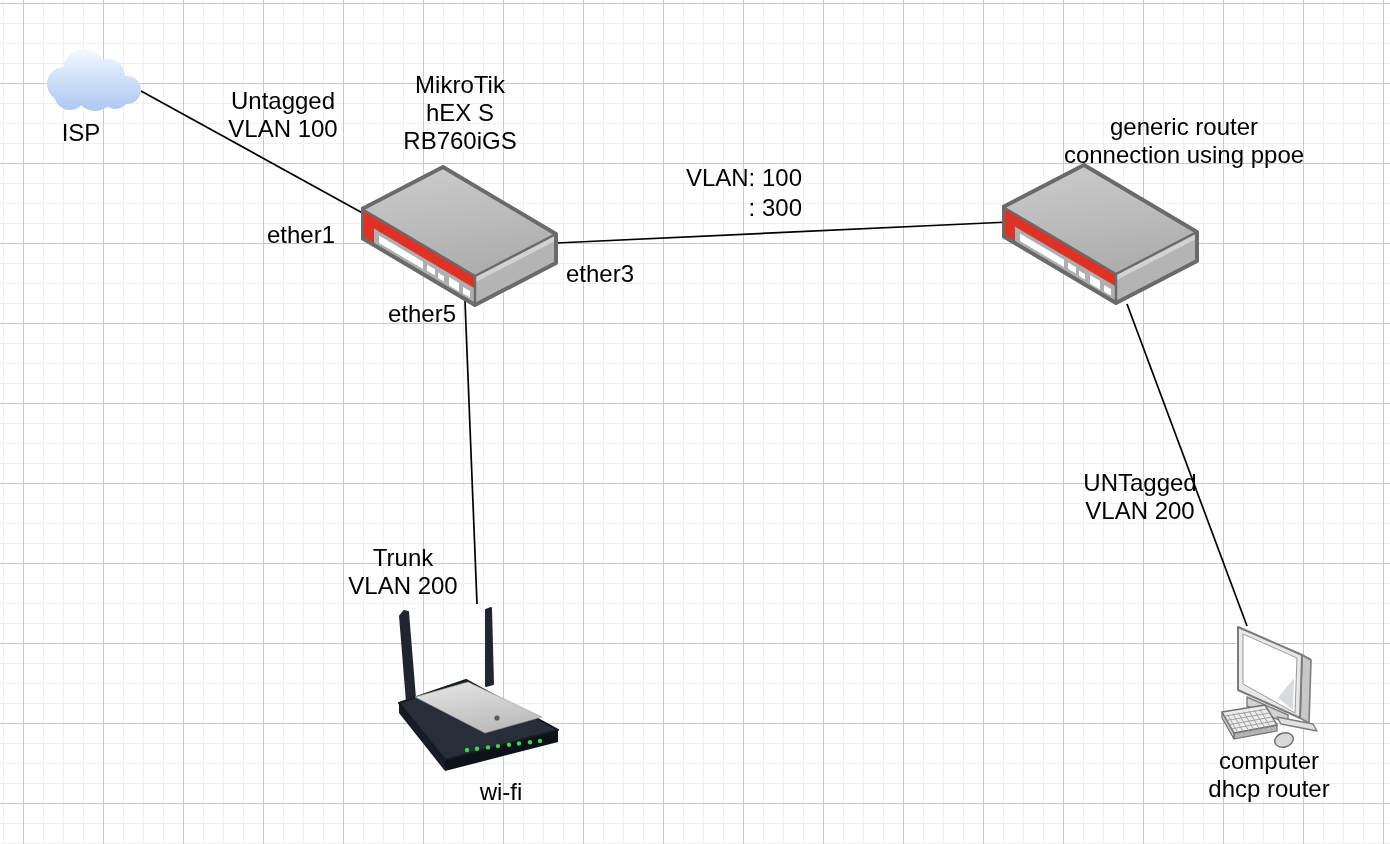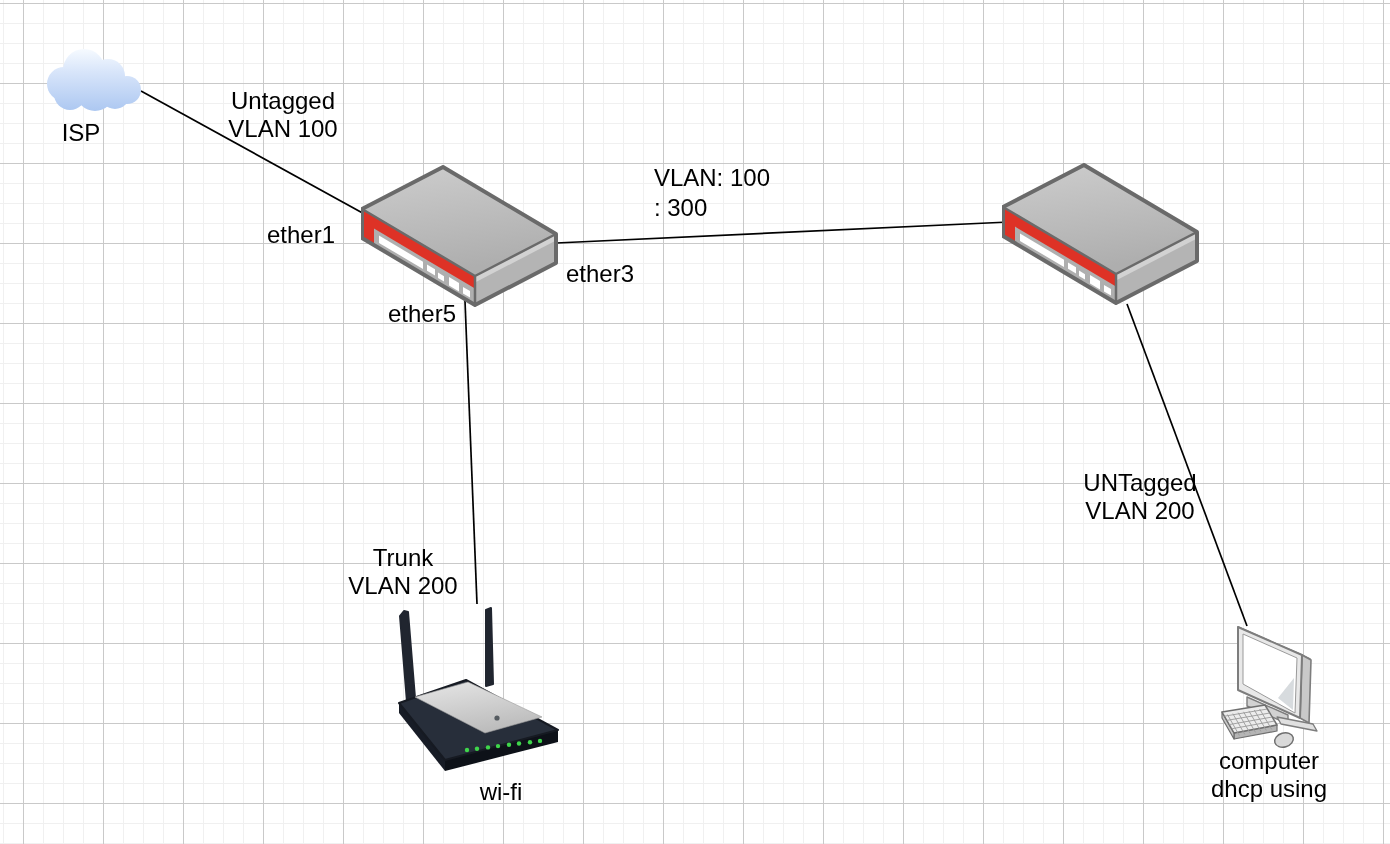--- a/index.html
+++ b/index.html
@@ -15,21 +15,21 @@
     background-position:23px 3px,23px 3px,3px 3px,3px 3px;
     font-family:"Liberation Sans",sans-serif;
   }
   .lbl{
     position:absolute;transform:translate(-50%,-50%);
     font-size:24px;line-height:28px;color:#000;text-align:center;white-space:nowrap;
   }
   .lbl span{display:block}
   .vlanblock{
     position:absolute;transform:translate(-100%,0);
-    font-size:24px;line-height:30px;color:#000;text-align:left;white-space:nowrap;
+    font-size:24px;line-height:30px;color:#000;text-align:right;white-space:nowrap;margin-left:32px;
   }
   .vlanblock span{display:block}
   svg.dev,svg.edges{position:absolute;}
   .edges line{stroke:#000;stroke-width:1.7px;}
 </style>
 </head>
 <body>
 
 <div class="canvas">
 
@@ -140,42 +140,51 @@
     <ellipse cx="72" cy="122" rx="9.5" ry="7" transform="rotate(-16 72 122)" fill="#d9d9d9" stroke="#6f6f6f" stroke-width="1.5"></ellipse>
   </svg>
 
   <div class="lbl" style="left:81px;top:133px">ISP</div>
 
   <div class="lbl" style="left:283px;top:115px">
     <span>Untagged</span>
     <span>VLAN 100</span>
   </div>
 
+  <div class="lbl" style="left:460px;top:113px">
+    <span>MikroTik</span>
+    <span>hEX S</span>
+    <span>RB760iGS</span>
+  </div>
 
   <div class="lbl" style="left:301px;top:235px">ether1</div>
   <div class="lbl" style="left:600px;top:274px">ether3</div>
   <div class="lbl" style="left:422px;top:314px">ether5</div>
 
 
   <div class="vlanblock" style="left:770px;top:163px">
     <span>VLAN: 100</span>
     <span>: 300</span>
   </div>
 
+  <div class="lbl" style="left:1184px;top:141px">
+    <span>generic router</span>
+    <span>connection using ppoe</span>
+  </div>
 
   <div class="lbl" style="left:1140px;top:497px">
     <span>UNTagged</span>
     <span>VLAN 200</span>
   </div>
 
   <div class="lbl" style="left:403px;top:572px">
     <span>Trunk</span>
     <span>VLAN 200</span>
   </div>
 
   <div class="lbl" style="left:501px;top:792px">wi-fi</div>
 
   <div class="lbl" style="left:1269px;top:775px">
     <span>computer</span>
-    <span>dhcp using</span>
+    <span>dhcp router</span>
   </div>
 
 </div>
 
 </body></html>

